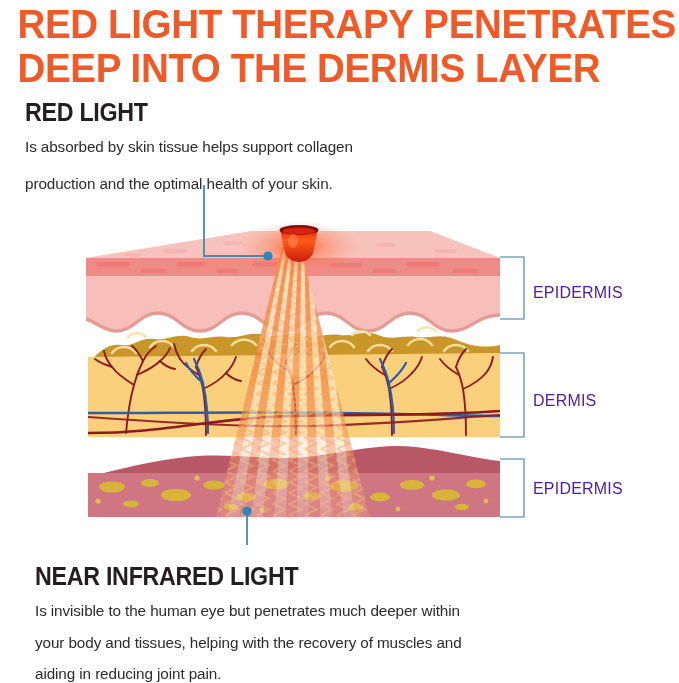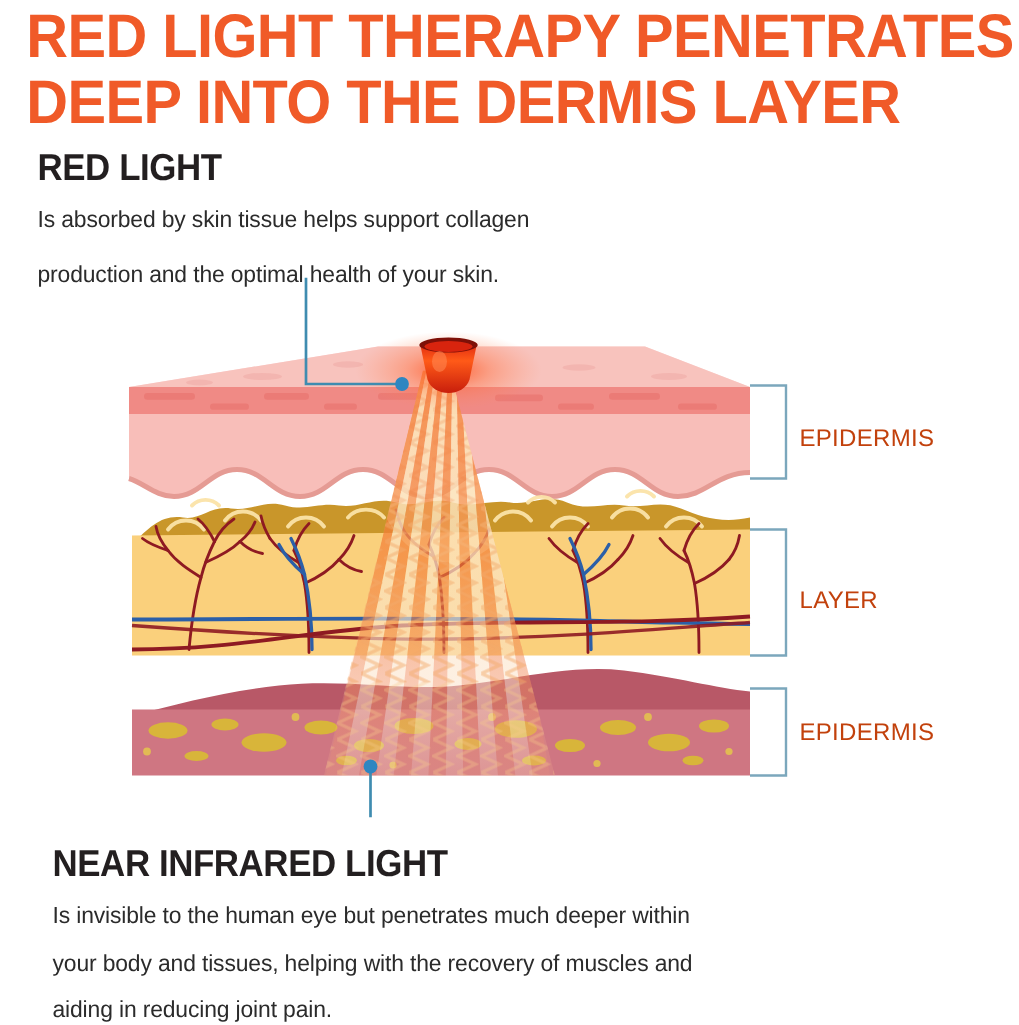--- a/index.html
+++ b/index.html
@@ -66,21 +66,21 @@
   #rl-line-2 { left: 25px; top: 175px; }
 
   #nir-heading { left: 35px; top: 562px; }
   #nir-line-1 { left: 35px; top: 602px; }
   #nir-line-2 { left: 35px; top: 634px; }
   #nir-line-3 { left: 35px; top: 665px; }
 
   
   .layer-label {
     position: absolute;
-    color: #c2410c;
+    color: #4c1d95;
     font-size: 16px;
     letter-spacing: 0.2px;
     white-space: nowrap;
   }
   #label-epidermis  { left: 533px; top: 284px; }
   #label-dermis     { left: 533px; top: 392px; }
   #label-hypodermis { left: 533px; top: 480px; }
 
   
   #skin-illustration {
@@ -102,21 +102,21 @@
 <div class="section-heading" id="red-light-heading">RED LIGHT</div>
 <div class="body-line" id="rl-line-1">Is absorbed by skin tissue helps support collagen</div>
 <div class="body-line" id="rl-line-2">production and the optimal health of your skin.</div>
 
 <div class="section-heading" id="nir-heading">NEAR INFRARED LIGHT</div>
 <div class="body-line" id="nir-line-1">Is invisible to the human eye but penetrates much deeper within</div>
 <div class="body-line" id="nir-line-2">your body and tissues, helping with the recovery of muscles and</div>
 <div class="body-line" id="nir-line-3">aiding in reducing joint pain.</div>
 
 <div class="layer-label" id="label-epidermis">EPIDERMIS</div>
-<div class="layer-label" id="label-dermis">LAYER</div>
+<div class="layer-label" id="label-dermis">DERMIS</div>
 <div class="layer-label" id="label-hypodermis">EPIDERMIS</div>
 
 <svg id="skin-illustration" viewBox="0 0 679 360">
   <defs>
 
     <radialGradient id="ledGlow" cx="50%" cy="50%" r="50%">
       <stop offset="0%" stop-color="#FF4D1A" stop-opacity="0.85"></stop>
       <stop offset="45%" stop-color="#FF6A35" stop-opacity="0.40"></stop>
       <stop offset="100%" stop-color="#FF8A5B" stop-opacity="0"></stop>
     </radialGradient>

